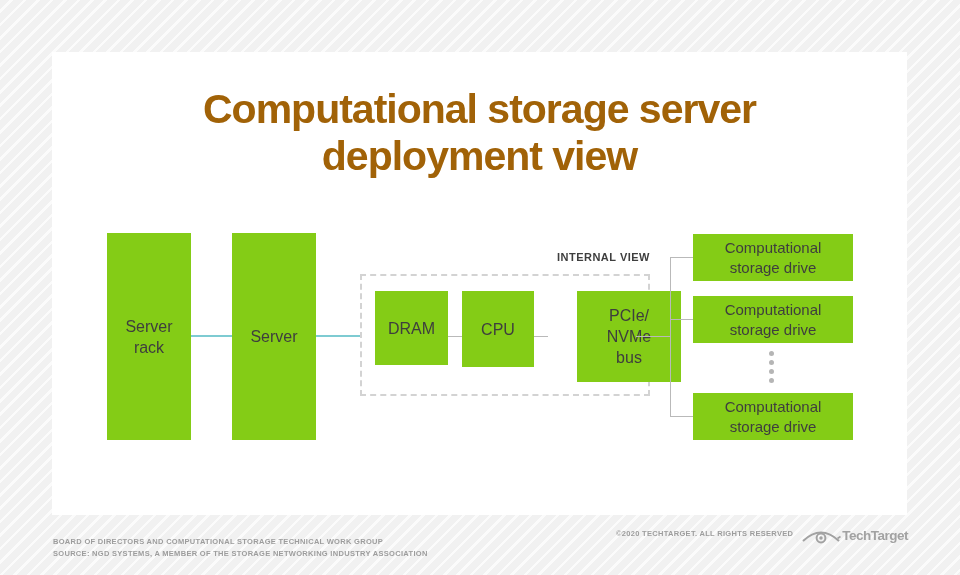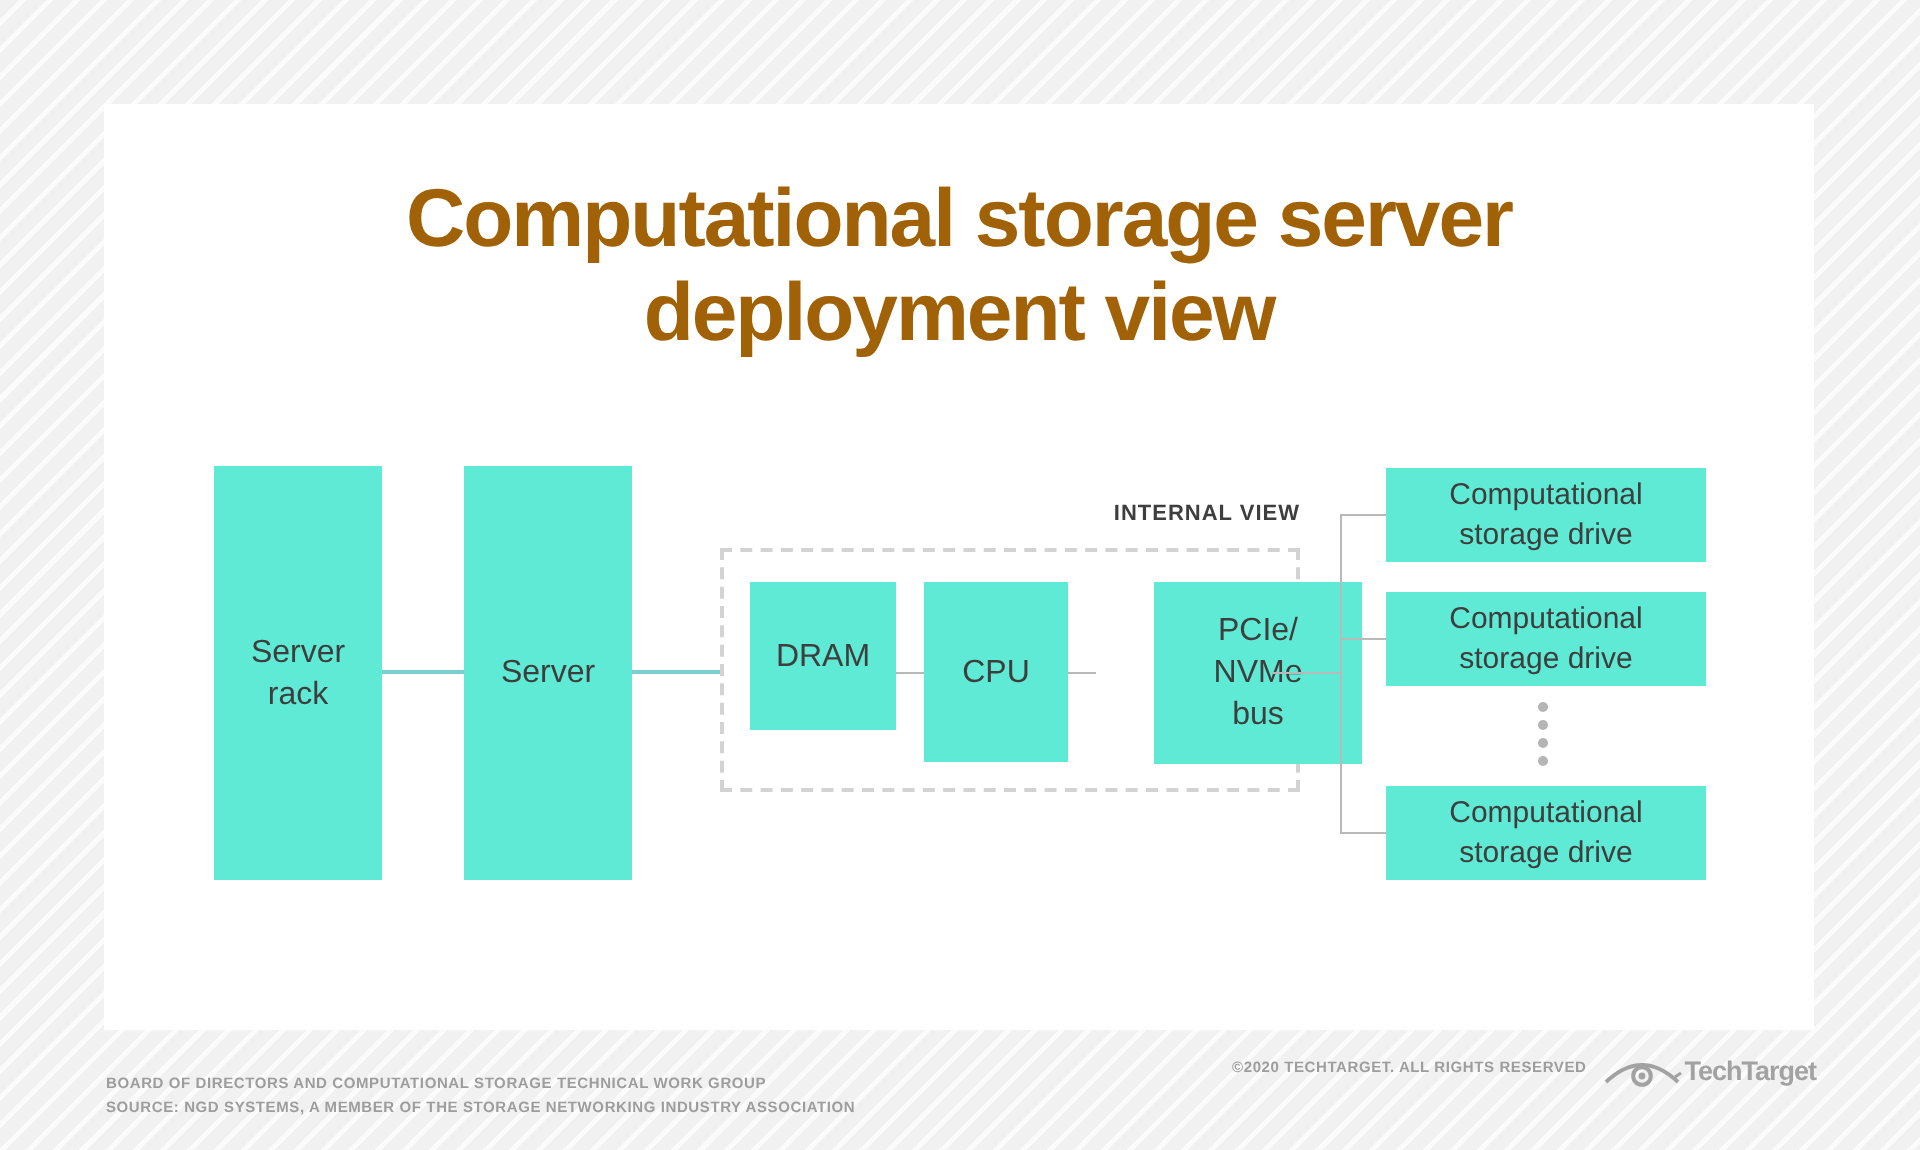--- a/index.html
+++ b/index.html
@@ -12,21 +12,21 @@
   .card{
     position:absolute;left:52px;top:52px;width:855px;height:463px;
     background:#ffffff;
   }
   .title{
     position:absolute;left:52px;top:86px;width:855px;
     text-align:center;font-weight:bold;font-size:41px;line-height:47px;
     letter-spacing:-1px;color:#a16207;white-space:pre-line;
   }
   .box{
-    position:absolute;background:#5eead4;color:#3e3e3e;
+    position:absolute;background:#84cc16;color:#3e3e3e;
     display:flex;align-items:center;justify-content:center;
     text-align:center;white-space:pre-line;
   }
   .big-box{font-size:16px;line-height:21px;}
   .inner-box{font-size:16px;line-height:21px;}
   .drive-box{font-size:15px;line-height:20px;}
   .tline{position:absolute;height:2px;background:#7ecbd2;}
   .gline{position:absolute;height:1px;background:#b9b9b9;}
   .gvline{position:absolute;width:1px;background:#b9b9b9;}
   .internal-frame{
@@ -70,21 +70,21 @@
 rack</div>
 <div class="box big-box" style="left:232px;top:233px;width:84px;height:207px;">Server</div>
 
 <div class="tline" style="left:191px;top:335px;width:41px;"></div>
 <div class="tline" style="left:316px;top:335px;width:44px;"></div>
 
 <div class="internal-label">INTERNAL VIEW</div>
 <div class="internal-frame"></div>
 
 <div class="box inner-box" style="left:375px;top:291px;width:73px;height:74px;">DRAM</div>
-<div class="box inner-box" style="left:462px;top:291px;width:72px;height:90px;">CPU</div>
+<div class="box inner-box" style="left:462px;top:291px;width:72px;height:76px;">CPU</div>
 <div class="box inner-box" style="left:548px;top:291px;width:104px;height:91px;margin-left:29px;">PCIe/
 NVMe
 bus</div>
 
 <div class="gline" style="left:448px;top:336px;width:14px;"></div>
 <div class="gline" style="left:534px;top:336px;width:14px;"></div>
 <div class="gline" style="left:636px;top:336px;width:34px;"></div>
 
 <div class="gvline" style="left:670px;top:257px;height:160px;"></div>
 <div class="gline" style="left:670px;top:257px;width:23px;"></div>

